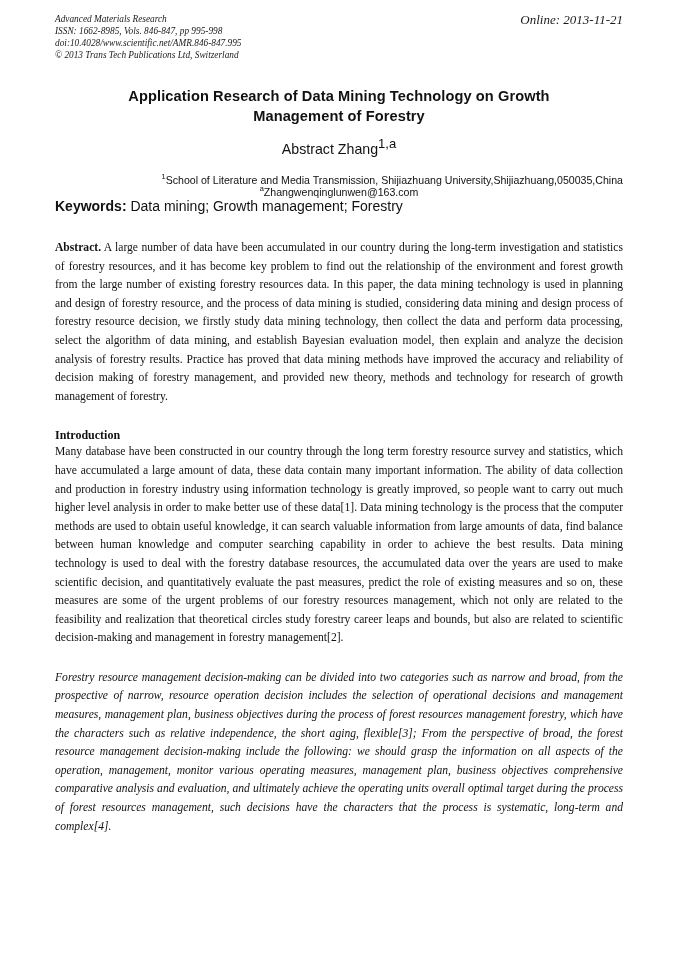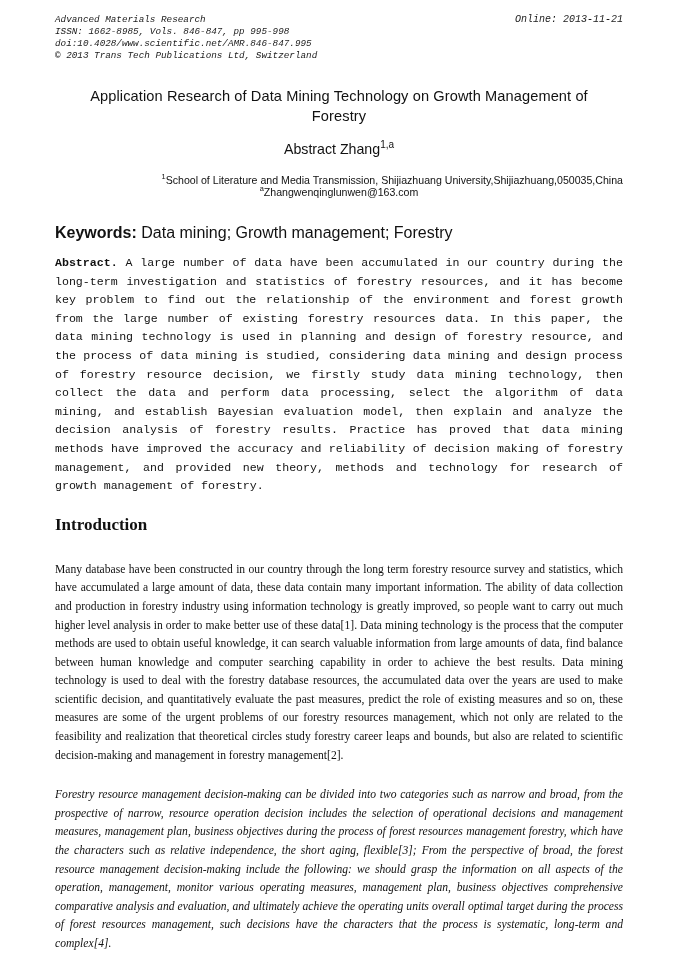--- a/index.html
+++ b/index.html
@@ -21,68 +21,68 @@
     width: 678px;
     height: 959px;
     box-sizing: border-box;
     padding: 14px 55px 0 55px;
     background: #ffffff;
   }
 
   
   .journal-header {
     position: relative;
-    font-family: Liberation Mono, monospace;
+    font-family: Liberation Serif, serif;
     font-style: italic;
     font-size: 9.3px;
     line-height: 11.9px;
     color: #1a1a1a;
     height: 52px;
   }
   .journal-header .left-block {
     width: 430px;
   }
   .journal-header .hdr-line {
     white-space: nowrap;
   }
   .journal-header .online-date {
     position: absolute;
     top: 0;
     right: 0;
     font-style: italic;
-    font-size: 10px;
+    font-size: 13px;
     white-space: nowrap;
   }
 
   
   .title-block {
     margin-top: 20px;
     text-align: center;
   }
   .paper-title {
     font-family: "Liberation Sans", sans-serif;
-    font-weight: normal;
+    font-weight: bold;
     font-size: 14.6px;
     line-height: 20px;
     letter-spacing: 0.1px;
     color: #111111;
     margin: 0 auto;
     max-width: 500px;
   }
 
   
   .author-line {
     font-family: "Liberation Sans", sans-serif;
     font-size: 14.2px;
     text-align: center;
     margin-top: 15px;
     color: #111111;
   }
   .author-line sup {
-    font-size: 10px;
+    font-size: 13px;
     vertical-align: super;
     line-height: 0;
   }
 
   
   .affiliation-line {
     font-family: "Liberation Sans", sans-serif;
     font-size: 10.6px;
     text-align: right;
     margin-top: 17px;
@@ -99,55 +99,54 @@
     font-family: "Liberation Sans", sans-serif;
     font-size: 10.6px;
     text-align: center;
     margin-top: 0;
     color: #111111;
   }
 
   
   .keywords-line {
     font-family: "Liberation Sans", sans-serif;
-    font-size: 16px;
-    margin-top: 26px;
+    font-size: 14px;
     color: #111111;
   }
   .keywords-line .kw-label {
     font-weight: bold;
   }
 
   
   .abstract-block {
-    margin-top: 12px;
-    font-family: Liberation Mono, monospace;
+    margin-top: 25px;
+    font-family: Liberation Serif, serif;
     font-size: 11.6px;
     line-height: 18.6px;
     text-align: justify;
     text-justify: inter-word;
     color: #111111;
   }
   .abstract-block .abs-label {
     font-weight: bold;
   }
 
   
   .section {
     margin-top: 21px;
   }
   .section-heading {
     font-family: "Liberation Serif", serif;
     font-weight: bold;
-    font-size: 17px;
+    font-size: 12px;
     line-height: 16px;
     color: #111111;
   }
   .section-para {
-    margin-top: 28px;
+    margin-top: 0;
     font-family: "Liberation Serif", serif;
     font-size: 11.6px;
     line-height: 18.6px;
     text-align: justify;
     text-justify: inter-word;
     color: #111111;
   }
   .section-para.tight {
     margin-top: 13px;
     font-style: italic;

